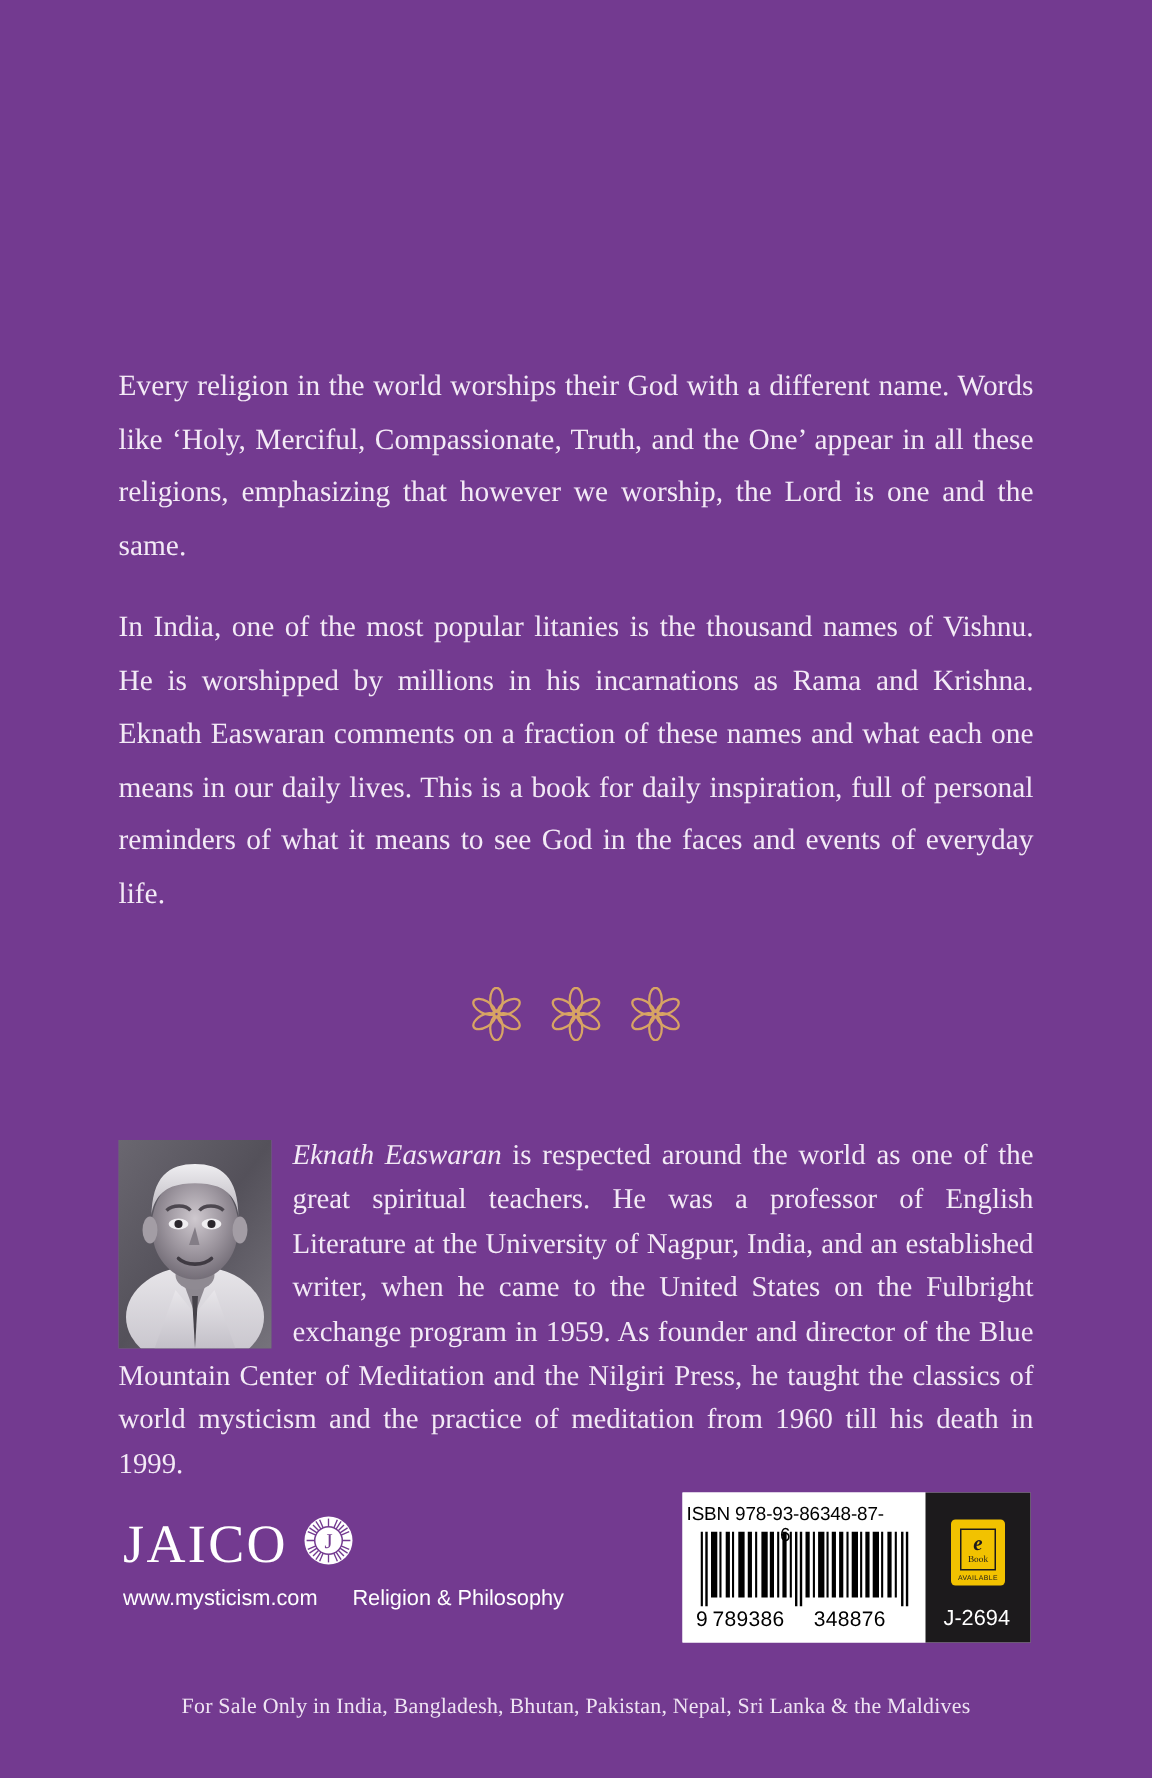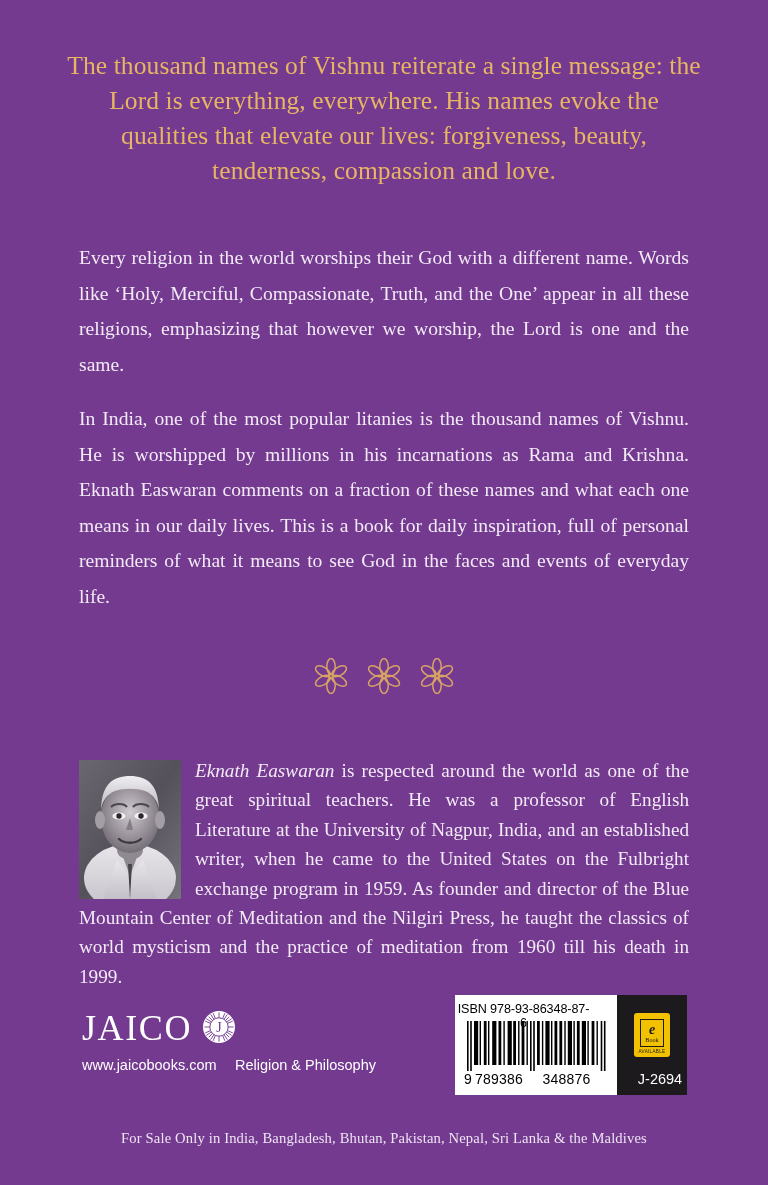--- a/index.html
+++ b/index.html
@@ -244,23 +244,22 @@
   .ebook-avail {
     font-family: "Liberation Sans", sans-serif;
     font-size: 4.6px;
     letter-spacing: 0.3px;
     color: #1c1a1c;
     margin-top: 2px;
   }
   .jcode {
     position: absolute;
     bottom: 8px;
-    left: 0;
+    left: 12px;
     width: 86px;
-    text-align: center;
     color: #ffffff;
     font-family: "Liberation Sans", sans-serif;
     font-size: 14.5px;
   }
 
   
   .footer {
     position: absolute;
     left: 0;
     top: 1130px;
@@ -270,21 +269,20 @@
     font-size: 14.6px;
     font-family: "Liberation Serif", serif;
     letter-spacing: 0.15px;
   }
 </style>
 </head>
 <body>
 
 <div class="page">
 
-  <div class="headline">The thousand names of Vishnu reiterate a single message: the Lord is everything, everywhere. His names evoke the qualities that elevate our lives: forgiveness, beauty, tenderness, compassion and love.</div>
 
   <div class="body-block">
     <p class="para">Every religion in the world worships their God with a different name. Words like ‘Holy, Merciful, Compassionate, Truth, and the One’ appear in all these religions, emphasizing that however we worship, the Lord is one and the same.</p>
     <p class="para">In India, one of the most popular litanies is the thousand names of Vishnu. He is worshipped by millions in his incarnations as Rama and Krishna. Eknath Easwaran comments on a fraction of these names and what each one means in our daily lives. This is a book for daily inspiration, full of personal reminders of what it means to see God in the faces and events of everyday life.</p>
   </div>
 
   <div class="ornaments">
     <span class="ornament">
       <svg width="36" height="36" viewBox="0 0 36 36">
         <g fill="none" stroke="#d8a464" stroke-width="1.5">
@@ -398,21 +396,21 @@
             <line x1="4.3" y1="8.6" x2="29.7" y2="25.4"></line>
             <line x1="4.3" y1="25.4" x2="29.7" y2="8.6"></line>
           </g>
           <circle cx="17" cy="17" r="9.2" fill="#ffffff"></circle>
           <circle cx="17" cy="17" r="9.2" fill="none" stroke="#733a90" stroke-width="1"></circle>
           <text x="17" y="22.2" text-anchor="middle" font-family="Liberation Serif, serif" font-size="14" fill="#733a90">J</text>
         </svg>
       </span>
     </div>
     <div class="pub-sub">
-      <span class="pub-url">www.jaicobooks.com</span>
+      <span class="pub-url">www.mysticism.com</span>
       <span class="pub-cat">Religion &amp; Philosophy</span>
     </div>
   </div>
 
   <div class="barcode-wrap">
     <div class="barcode-left">
       <div class="isbn-text">ISBN 978-93-86348-87-6</div>
       <div class="bars">
         <svg width="140" height="50" viewBox="0 0 140 50">
           <g fill="#000000">

